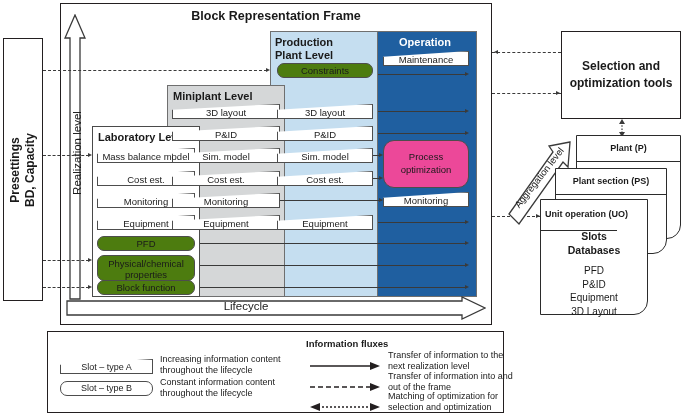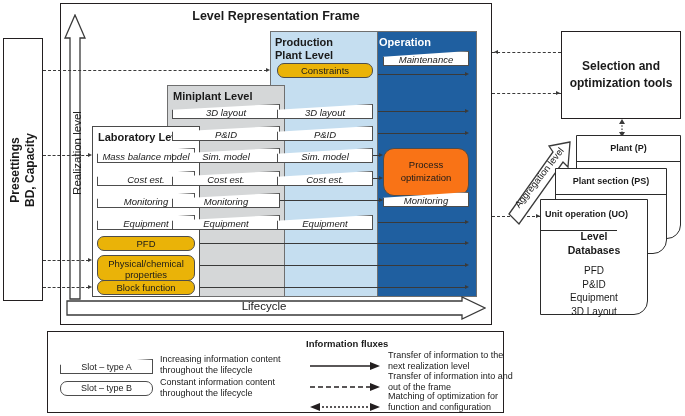--- a/index.html
+++ b/index.html
@@ -23,45 +23,45 @@
   .lvl{border:1.4px solid #6f6f6f;}
   #lab-col{left:92px;top:126px;width:108px;height:171px;background:#fff;border:1.4px solid #4a4a4a;}
   #mini-col{left:167px;top:85px;width:118px;height:212px;background:#d5d7d8;}
   #pp-col{left:270px;top:31px;width:108px;height:266px;background:#c5def0;}
   #op-col{left:373px;top:31px;width:104px;height:266px;background:#1f5fa0;}
 
   .lvl-title{font-size:11px;font-weight:bold;line-height:1.15;}
   #lab-title{left:98px;top:131px;width:100px;}
   #mini-title{left:173px;top:90px;width:112px;}
   #pp-title{left:275px;top:36px;width:84px;}
-  #op-title{left:379px;top:36px;width:92px;color:#fff;}
-
-  
-  .slot{position:absolute;box-sizing:border-box;height:15px;background:#eab308;
+  #op-title{left:379px;top:36px;width:92px;color:#fff;text-align:center;}
+
+  
+  .slot{position:absolute;box-sizing:border-box;height:15px;background:#4d7c0f;
         border:1.3px solid #4d4d4d;font-size:9.5px;line-height:13px;text-align:center;}
   .slot.b{border-radius:7px;}
   .slot.a{border:none;background:transparent;}
   .slot.a .tz{position:absolute;inset:0;background:#fff;border:1.3px solid #4d4d4d;
         clip-path:polygon(0 38%,100% 0,100% 100%,0 100%);}
-  .slot.a .tl{position:relative;z-index:2;display:block;padding-top:2px;font-style:italic;}
+  .slot.a .tl{position:relative;z-index:2;display:block;padding-top:2px;}
   .slot .tl{position:relative;z-index:2;}
 
   
-  #op-proc{left:383px;top:148px;width:86px;height:48px;border:1.4px solid #4d4d4d;border-radius:11px;
-        background:#f97316;font-size:9.5px;line-height:1.35;}
+  #op-proc{left:383px;top:140px;width:86px;height:48px;border:1.4px solid #4d4d4d;border-radius:11px;
+        background:#ec4899;font-size:9.5px;line-height:1.35;}
 
   
   .hline{position:absolute;height:0;border-top:1.1px solid #3a3a3a;}
   .arrow-h{position:absolute;width:0;height:0;border-left:4px solid #3a3a3a;
         border-top:2.6px solid transparent;border-bottom:2.6px solid transparent;}
   .dash{position:absolute;height:0;border-top:1.2px dashed #3a3a3a;}
 
   
   #lifecycle{left:66px;top:296px;width:420px;height:24px;}
-  #lifecycle .lbl{position:absolute;left:0;top:4px;width:360px;text-align:center;font-size:11.5px;padding-left:18px;}
+  #lifecycle .lbl{position:absolute;left:0;top:4px;width:360px;text-align:center;font-size:11.5px;}
 
   
   #sel-tools{left:561px;top:31px;width:120px;height:88px;border:1.6px solid #231f20;background:#fff;
         font-size:12px;font-weight:bold;line-height:1.45;}
 
   .db{position:absolute;box-sizing:border-box;background:#fff;border:1.4px solid #2b2b2b;}
   .db .tab{position:absolute;left:0;top:0;right:0;height:26px;border-bottom:1.4px solid #2b2b2b;
         font-size:9px;font-weight:bold;line-height:1.25;display:flex;align-items:center;
         justify-content:center;padding:0 4px;box-sizing:border-box;}
   #db-p{left:576px;top:135px;width:105px;height:104px;border-radius:0 0 14px 0;}
@@ -89,21 +89,21 @@
 <body>
 
 <div class="abs ctr" id="presettings">
   <div class="vtxt">
     <span>Presettings</span><br>
     <span>BD, Capacity</span>
   </div>
 </div>
 
 <div class="abs" id="main-frame"></div>
-<div class="abs ctr" id="frame-title">Level Representation Frame</div>
+<div class="abs ctr" id="frame-title">Block Representation Frame</div>
 
 <div class="abs" id="realization">
   <svg width="22" height="286" viewBox="0 0 22 286">
     <polygon points="11,1 21,24 16,24 16,285 6,285 6,24 1,24" fill="#ffffff" stroke="#3a3a3a" stroke-width="1.3"></polygon>
   </svg>
   <div class="vtxt">Realization level</div>
 </div>
 
 <div class="abs lvl" id="op-col"></div>
 <div class="abs lvl" id="pp-col"></div>
@@ -297,21 +297,21 @@
   <div class="tab">Plant (P)</div>
 </div>
 <div class="db" id="db-ps">
   <div class="tab">Plant section (PS)</div>
 </div>
 <div class="db" id="db-uo">
   <div class="tab">Unit operation (UO)</div>
   <div class="tabline"></div>
 </div>
 <div class="abs" id="db-body">
-  <div class="hd">Level</div>
+  <div class="hd">Slots</div>
   <div class="hd">Databases</div>
   <div class="ls">
     <div>PFD</div>
     <div>P&amp;ID</div>
     <div>Equipment</div>
     <div>3D Layout</div>
   </div>
 </div>
 
 <div class="abs" id="legend">
@@ -359,15 +359,15 @@
 
   <div class="abs" style="left:262px;top:65px;width:70px;height:8px;">
     <svg width="70" height="8" viewBox="0 0 70 8">
       <line x1="8" y1="4" x2="62" y2="4" stroke="#231f20" stroke-width="1.3" stroke-dasharray="2 2"></line>
       <polygon points="70,4 60,8 60,0" fill="#231f20"></polygon>
       <polygon points="0,4 10,8 10,0" fill="#231f20"></polygon>
     </svg>
   </div>
   <div class="abs lg-t" style="left:340px;top:59px;width:150px;">
     <div>Matching of optimization for</div>
-    <div>function and configuration</div>
+    <div>selection and optimization</div>
   </div>
 </div>
 
 </body></html>

